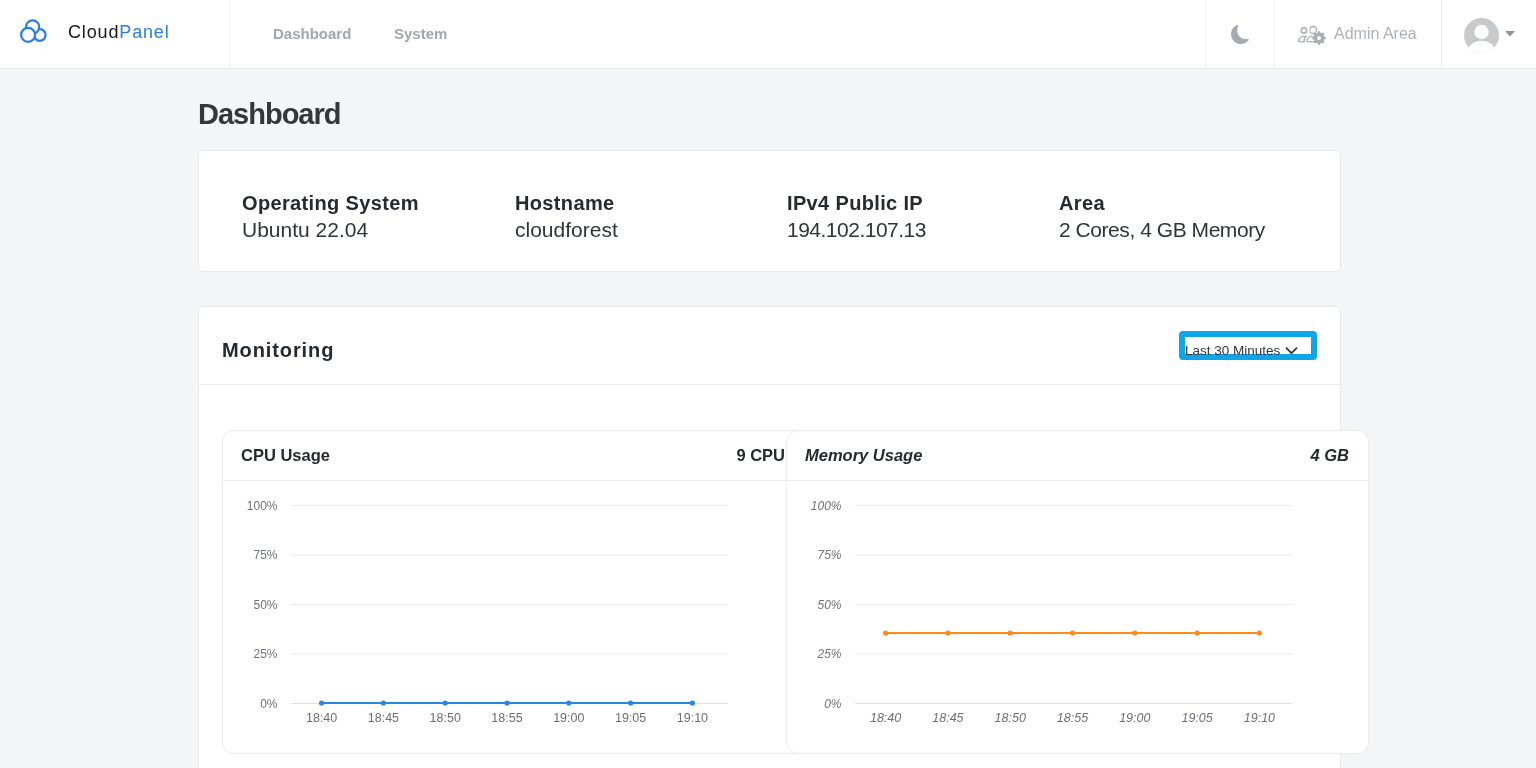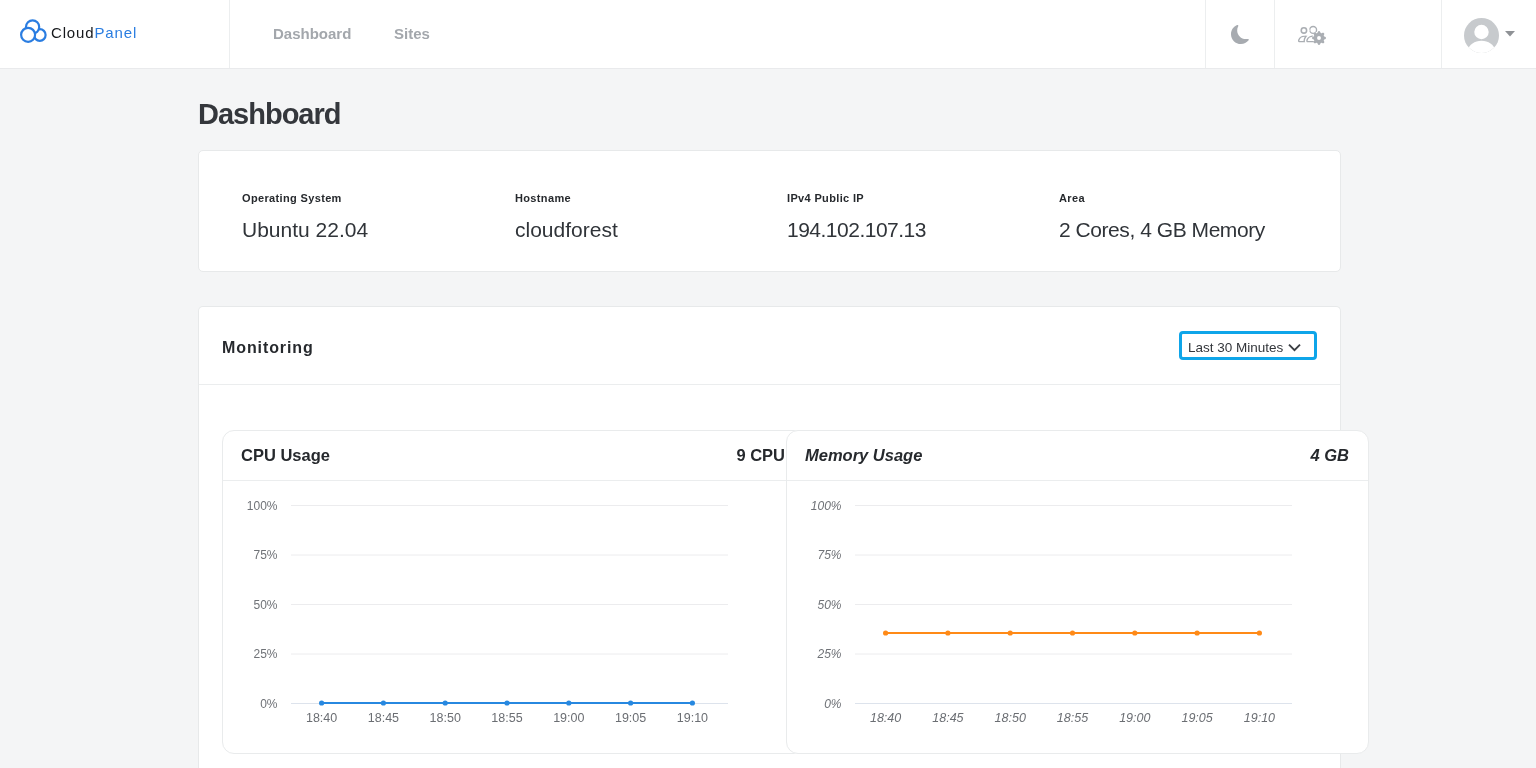--- a/index.html
+++ b/index.html
@@ -3,37 +3,37 @@
 <meta charset="utf-8">
 <style>
 * { margin:0; padding:0; box-sizing:border-box; }
 html,body { width:1536px; height:768px; overflow:hidden; }
 body { background:#f4f5f6; font-family:"Liberation Sans", sans-serif; position:relative; }
 
 
 #header { position:absolute; left:0; top:0; width:1536px; height:69px; background:#fff; border-bottom:1px solid #e9eaec; }
 .vdiv { position:absolute; top:0; width:1px; height:68px; background:#eceeef; }
 #logo { position:absolute; left:20px; top:21px; display:flex; align-items:center; }
-#logoText { font-size:15px; letter-spacing:0.85px; margin-left:4px; color:#16181b; }
+#logoText { font-size:18px; letter-spacing:0.85px; margin-left:21px; color:#16181b; }
 #logoText b { font-weight:400; color:#2a7de1; }
 .navlink { position:absolute; top:0; height:68px; line-height:68px; font-weight:700; font-size:15px; color:#a3a7ac; }
 #adminTxt { position:absolute; left:1334px; top:0; height:68px; line-height:68px; font-weight:400; font-size:16px; color:#adb1b6; }
 
 
 #h1 { position:absolute; left:198px; top:97.5px; font-size:29px; font-weight:700; color:#34373c; letter-spacing:-1px; }
 
 
 .card { position:absolute; background:#fff; border:1px solid #e7e9ea; border-radius:5px; }
 #infoCard { left:198px; top:150px; width:1143px; height:122px; }
-.ilabel { position:absolute; top:41px; font-size:11px; font-weight:700; color:#26292d; letter-spacing:0.35px; }
+.ilabel { position:absolute; top:41px; font-size:20px; font-weight:700; color:#26292d; letter-spacing:0.35px; }
 .ival { position:absolute; top:67px; font-size:21px; font-weight:400; color:#303439; }
 #monCard { left:198px; top:306px; width:1143px; height:462px; border-bottom:none; border-bottom-left-radius:0; border-bottom-right-radius:0; }
-#monTitle { position:absolute; left:23px; top:32px; font-size:16px; font-weight:700; color:#26292d; letter-spacing:0.9px; }
+#monTitle { position:absolute; left:23px; top:32px; font-size:20px; font-weight:700; color:#26292d; letter-spacing:0.9px; }
 #monDivider { position:absolute; left:0; top:77px; width:100%; height:1px; background:#ebedee; }
-#select { position:absolute; left:980px; top:24px; width:138px; height:29px; border:3px solid #0ea5e9; border-radius:4px; background:#fff; font-size:13.5px; color:#33363b; line-height:27px; padding-left:6px; }
+#select { position:absolute; left:980px; top:24px; width:138px; height:29px; border:6px solid #0ea5e9; border-radius:4px; background:#fff; font-size:13.5px; color:#33363b; line-height:27px; }
 #select svg { position:absolute; right:13px; top:9px; }
 
 .chartCard { position:absolute; top:123px; width:583px; height:324px; background:#fff; border:1px solid #e9ebec; border-radius:12px; }
 .chartHead { position:absolute; left:0; top:0; width:100%; height:50px; border-bottom:1px solid #ebedee; }
 .chartHead .t { position:absolute; left:18px; top:15px; font-size:16.5px; font-weight:700; color:#26292d; }
 .chartHead .r { position:absolute; right:19px; top:15px; font-size:16.5px; font-weight:700; color:#26292d; }
 #cpuCard { left:23px; }
 #memCard { left:587px;font-style:italic; }
 </style>
 </head>
@@ -45,36 +45,37 @@
       <g fill="#fff" stroke="#2a7de1" stroke-width="2.2">
         <circle cx="19.8" cy="16" r="5.8"></circle>
         <circle cx="12.6" cy="8" r="6.6"></circle>
         <circle cx="8.1" cy="15.8" r="7"></circle>
       </g>
     </svg>
     <div id="logoText">Cloud<b>Panel</b></div>
   </div>
   <div class="vdiv" style="left:229px"></div>
   <div class="navlink" style="left:273px">Dashboard</div>
-  <div class="navlink" style="left:394px">Sites</div>
+  <div class="navlink" style="left:394px">System</div>
   <div class="vdiv" style="left:1205px"></div>
   <svg style="position:absolute;left:1231px;top:25px" width="19" height="19" viewBox="0 0 16 16" fill="#a7abb0">
     <path d="M6 .278a.77.77 0 0 1 .08.858 7.2 7.2 0 0 0-.878 3.46c0 4.021 3.278 7.277 7.318 7.277q.792-.001 1.533-.16a.79.79 0 0 1 .81.316.73.73 0 0 1-.031.893A8.35 8.35 0 0 1 8.344 16C3.734 16 0 12.286 0 7.71 0 4.266 2.114 1.312 5.124.06A.75.75 0 0 1 6 .278"></path>
   </svg>
   <div class="vdiv" style="left:1274px"></div>
   <svg style="position:absolute;left:1298px;top:23px" width="22" height="22" viewBox="0 0 16 16" fill="#aaaeb3">
     <path d="M15 14s1 0 1-1-1-4-5-4-5 3-5 4 1 1 1 1zm-7.978-1L7 12.996c.001-.264.167-1.03.76-1.72C8.312 10.629 9.282 10 11 10c1.717 0 2.687.63 3.24 1.276.593.69.758 1.457.76 1.72l-.008.002-.014.002zM11 7a2 2 0 1 0 0-4 2 2 0 0 0 0 4m3-2a3 3 0 1 1-6 0 3 3 0 0 1 6 0M6.936 9.28a6 6 0 0 0-1.23-.247A7 7 0 0 0 5 9c-4 0-5 3-5 4q0 1 1 1h4.216A2.24 2.24 0 0 1 5 13c0-1.01.377-2.042 1.09-2.904.243-.294.526-.569.846-.816M4.92 10A5.5 5.5 0 0 0 4 13H1c0-.26.164-1.03.76-1.724.545-.636 1.492-1.256 3.16-1.275M1.5 5.5a3 3 0 1 1 6 0 3 3 0 0 1-6 0m3-2a2 2 0 1 0 0 4 2 2 0 0 0 0-4"></path>
     <circle cx="4.5" cy="5.2" r="3.9" fill="#fff"></circle>
     <circle cx="4.3" cy="5.4" r="1.95" fill="none" stroke="#aaaeb3" stroke-width="1.15"></circle>
   </svg>
   <svg style="position:absolute;left:1312px;top:31px" width="14" height="14" viewBox="0 0 16 16">
     <circle cx="8" cy="8" r="7.4" fill="#fff"></circle>
     <path fill="#aaaeb3" d="M9.405 1.05c-.413-1.4-2.397-1.4-2.81 0l-.1.34a1.464 1.464 0 0 1-2.105.872l-.31-.17c-1.283-.698-2.686.705-1.987 1.987l.169.311c.446.82.023 1.841-.872 2.105l-.34.1c-1.4.413-1.4 2.397 0 2.81l.34.1a1.464 1.464 0 0 1 .872 2.105l-.17.31c-.698 1.283.705 2.686 1.987 1.987l.311-.169a1.464 1.464 0 0 1 2.105.872l.1.34c.413 1.4 2.397 1.4 2.81 0l.1-.34a1.464 1.464 0 0 1 2.105-.872l.31.17c1.283.698 2.686-.705 1.987-1.987l-.169-.311a1.464 1.464 0 0 1 .872-2.105l.34-.1c1.4-.413 1.4-2.397 0-2.81l-.34-.1a1.464 1.464 0 0 1-.872-2.105l.17-.31c.698-1.283-.705-2.686-1.987-1.987l-.311.169a1.464 1.464 0 0 1-2.105-.872z"></path>
     <circle cx="8" cy="8" r="2.2" fill="#fff"></circle>
   </svg>
+  <div id="adminTxt">Admin Area</div>
   <div class="vdiv" style="left:1441px"></div>
   <svg style="position:absolute;left:1464px;top:18px" width="35" height="35" viewBox="0 0 16 16">
     <defs>
         <clipPath id="avc">
           <circle cx="8" cy="8" r="8"></circle>
         </clipPath>
       </defs>
     <circle cx="8" cy="8" r="8" fill="#c7cacd"></circle>
     <g clip-path="url(#avc)" fill="#fff">
       <circle cx="8" cy="6.4" r="3.3"></circle>

